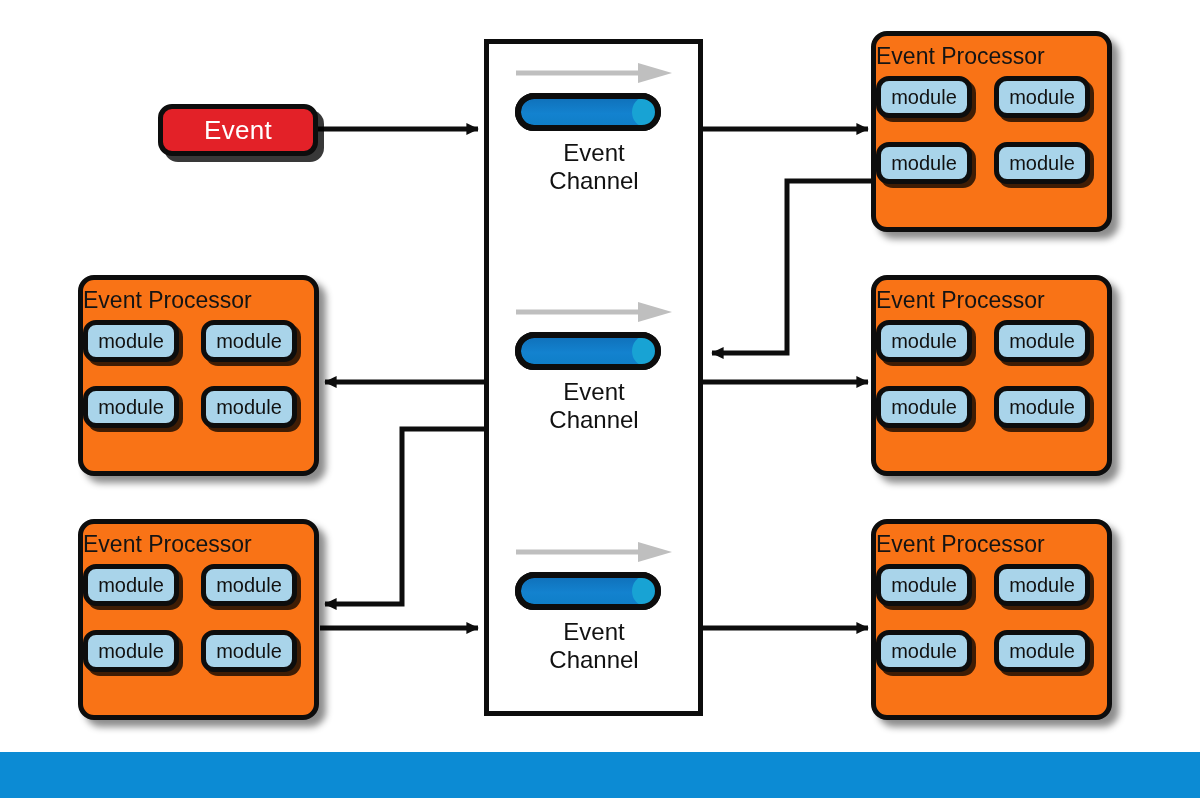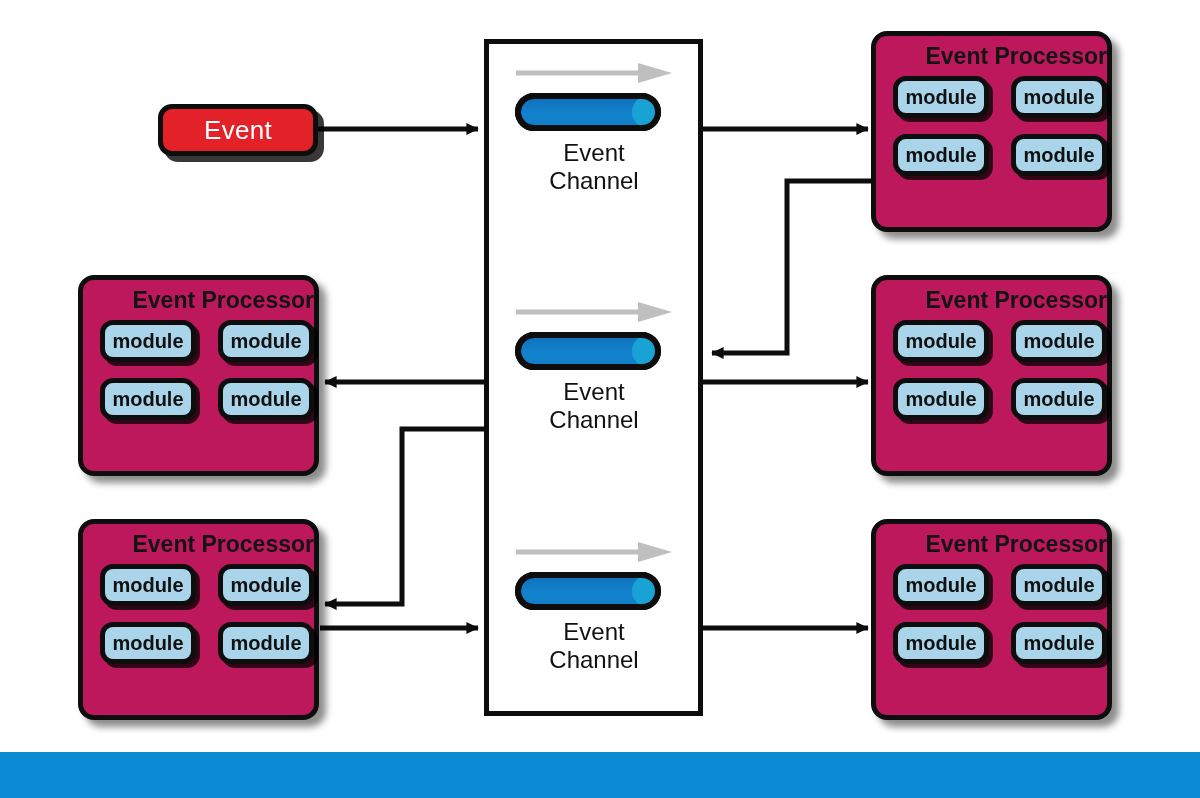--- a/index.html
+++ b/index.html
@@ -43,41 +43,40 @@
   .event-box-label {
     color: #ffffff;
     font-size: 26px;
     letter-spacing: 0.3px;
   }
   .channel-box {
     background: #ffffff;
     border: 5px solid #0d0d0d;
   }
   .processor {
-    background: #be185d;
+    background: #f97316;
     border: 5px solid #0d0d0d;
     border-radius: 16px;
     box-shadow: 7px 7px 7px rgba(0,0,0,0.45);
     display: flex;
     flex-direction: column;
-    align-items: flex-end;
-    font-weight: bold;
+    align-items: flex-start;
   }
   .processor-title {
     font-size: 23px;
     color: #141414;
     margin-top: 7px;
     margin-bottom: 6px;
     white-space: nowrap;
   }
   .module-grid {
     display: grid;
     grid-template-columns: repeat(2, 96px);
     grid-template-rows: repeat(2, 42px);
-    gap: 16px 22px;
+    gap: 24px 22px;
   }
   .module {
     background: #a9d4ea;
     border: 5px solid #0d0d0d;
     border-radius: 13px;
     box-shadow: 4px 4px 0 rgba(0,0,0,0.75);
     display: flex;
     align-items: center;
     justify-content: center;
     font-size: 20px;

